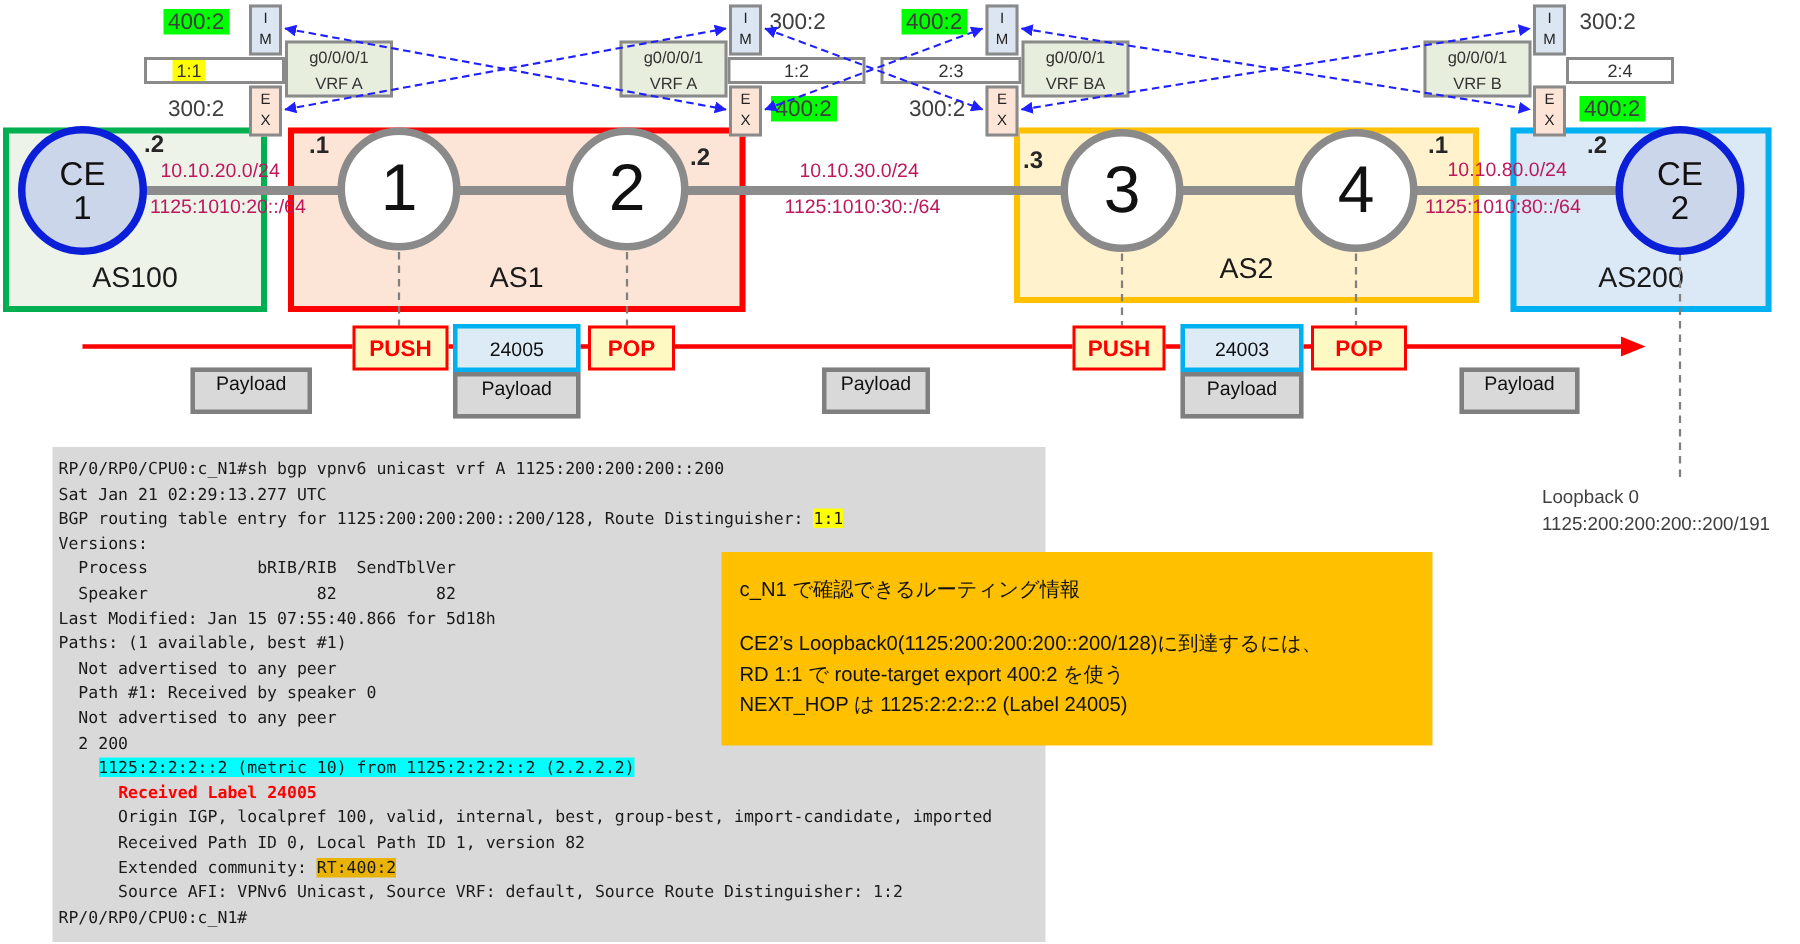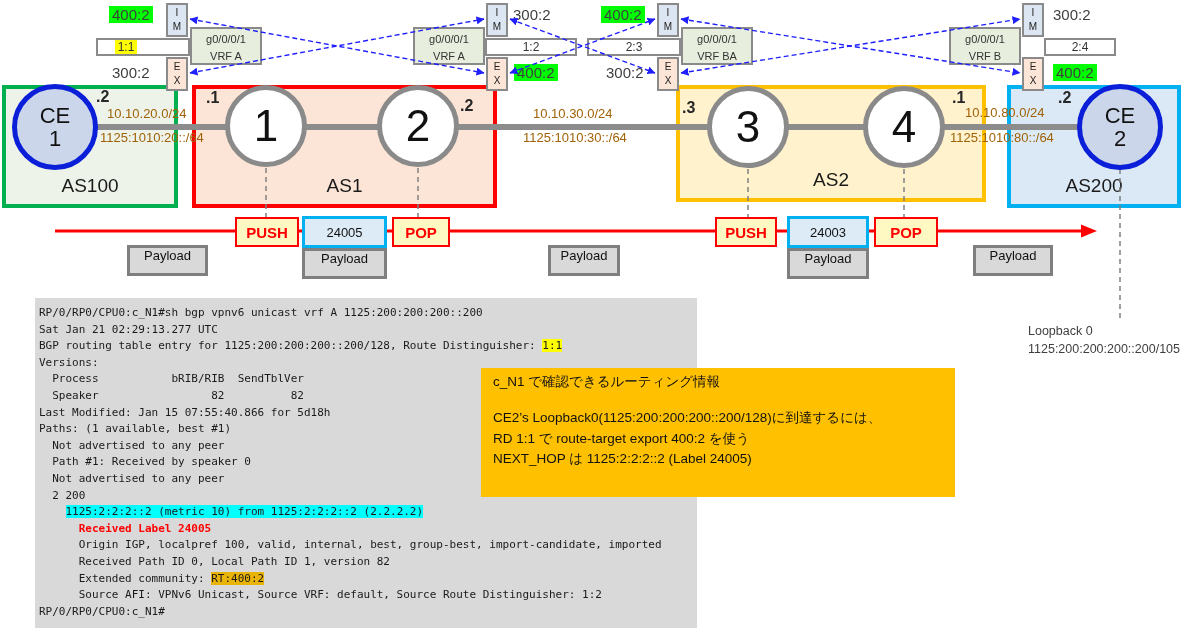--- a/index.html
+++ b/index.html
@@ -8,21 +8,21 @@
   .layer{position:absolute;left:0;top:0;pointer-events:none;}
   .under{z-index:2;}
   .over{z-index:6;}
   .asbox{position:absolute;box-sizing:border-box;z-index:1;}
   .aslabel{position:absolute;left:0;right:0;bottom:7px;text-align:center;font-size:19px;color:#1a1a1a;}
   .node{position:absolute;border-radius:50%;box-sizing:border-box;display:flex;flex-direction:column;
         align-items:center;justify-content:center;z-index:3;background:#fff;color:#111;text-align:center;}
   .router{width:82px;height:82px;border:5px solid #8a8a8a;font-size:44px;}
   .ce{width:86px;height:86px;border:5px solid #0b1fd9;background:#ccd6ea;font-size:22px;line-height:1.05;}
   .iplabel{position:absolute;font-weight:bold;font-size:16px;color:#262626;z-index:3;}
-  .netlabel{position:absolute;font-size:13px;color:#a16207;z-index:3;}
+  .netlabel{position:absolute;font-size:13px;color:#be185d;z-index:3;}
   .hbar{position:absolute;height:18px;background:#fff;border:2px solid #8a8a8a;box-sizing:border-box;
         display:flex;align-items:center;justify-content:center;font-size:12px;color:#333;z-index:3;}
   .vrfbox{position:absolute;width:72px;height:38px;background:#e7eedd;border:2px solid #8a8a8a;
           box-sizing:border-box;text-align:center;font-size:11px;color:#333;line-height:1.5;padding-top:2px;z-index:3;}
   .imex{position:absolute;width:22px;height:34px;box-sizing:border-box;border:2px solid #8a8a8a;
         font-size:10px;line-height:1.35;text-align:center;white-space:pre-line;color:#222;z-index:4;padding-top:1px;}
   .im{background:#dce6f2;}
   .ex{background:#fce4d6;}
   .rt{position:absolute;font-size:15px;color:#3f3f3f;z-index:3;}
   .hl-green{background:#00ff00;padding:0 3px;}
@@ -34,21 +34,21 @@
   .payload{position:absolute;box-sizing:border-box;border:3px solid #7f7f7f;background:#d9d9d9;color:#111;
            font-size:13px;display:flex;align-items:flex-start;justify-content:center;z-index:3;}
   .terminal{position:absolute;left:35px;top:298px;width:662px;height:330px;background:#d9d9d9;
             font-family:"DejaVu Sans Mono","Liberation Mono",monospace;font-size:11px;line-height:16.6px;
             color:#1a1a1a;padding:7px 0 0 4px;box-sizing:border-box;white-space:pre;z-index:3;}
   .t-y{background:#ffff00;}
   .t-c{background:#00ffff;}
   .t-g{background:#eab308;}
   .t-r{color:#ff0000;font-weight:bold;}
   .note{position:absolute;left:481px;top:368px;width:474px;height:129px;background:#ffc000;box-sizing:border-box;
-        padding:4px 12px;font-size:13.5px;color:#111;line-height:1.5;z-index:5;}
+        padding:15px 12px;font-size:13.5px;color:#111;line-height:1.5;z-index:5;}
   .note-body{margin-top:16px;}
   .loopback{position:absolute;left:1028px;top:323px;font-size:12.5px;color:#3f3f3f;line-height:1.4;z-index:3;}
 </style>
 </head>
 <body>
 
 <div class="stage">
 
   <div class="asbox" style="left:2px;top:85px;width:176px;height:123px;border:4px solid #00b050;background:#edf3e9;">
     <div class="aslabel">AS100</div>
@@ -219,21 +219,21 @@
     <div>c_N1 で確認できるルーティング情報</div>
     <div class="note-body">
       <div>CE2’s Loopback0(1125:200:200:200::200/128)に到達するには、</div>
       <div>RD 1:1 で route-target export 400:2 を使う</div>
       <div>NEXT_HOP は 1125:2:2:2::2 (Label 24005)</div>
     </div>
   </div>
 
   <div class="loopback">
     <div>Loopback 0</div>
-    <div>1125:200:200:200::200/105</div>
+    <div>1125:200:200:200::200/191</div>
   </div>
 
   <svg class="layer over" width="1200" height="629" viewBox="0 0 1200 629">
     <defs>
       <marker id="ba" viewBox="0 0 8 8" markerWidth="8" markerHeight="8" refX="7.5" refY="4" orient="auto" markerUnits="userSpaceOnUse">
         <path d="M0,0 L8,4 L0,8 z" fill="#1f1fff"></path>
       </marker>
       <marker id="bas" viewBox="0 0 8 8" markerWidth="8" markerHeight="8" refX="7.5" refY="4" orient="auto-start-reverse" markerUnits="userSpaceOnUse">
         <path d="M0,0 L8,4 L0,8 z" fill="#1f1fff"></path>
       </marker>

